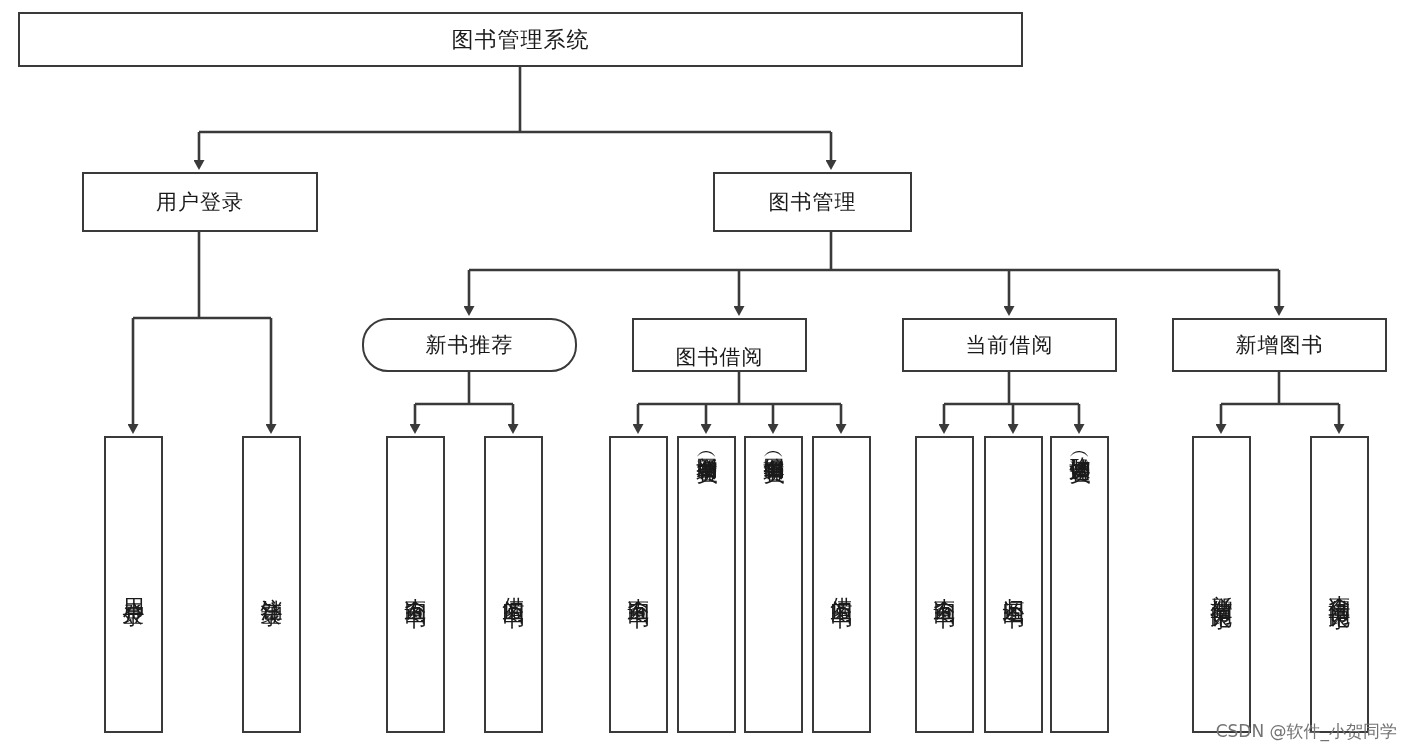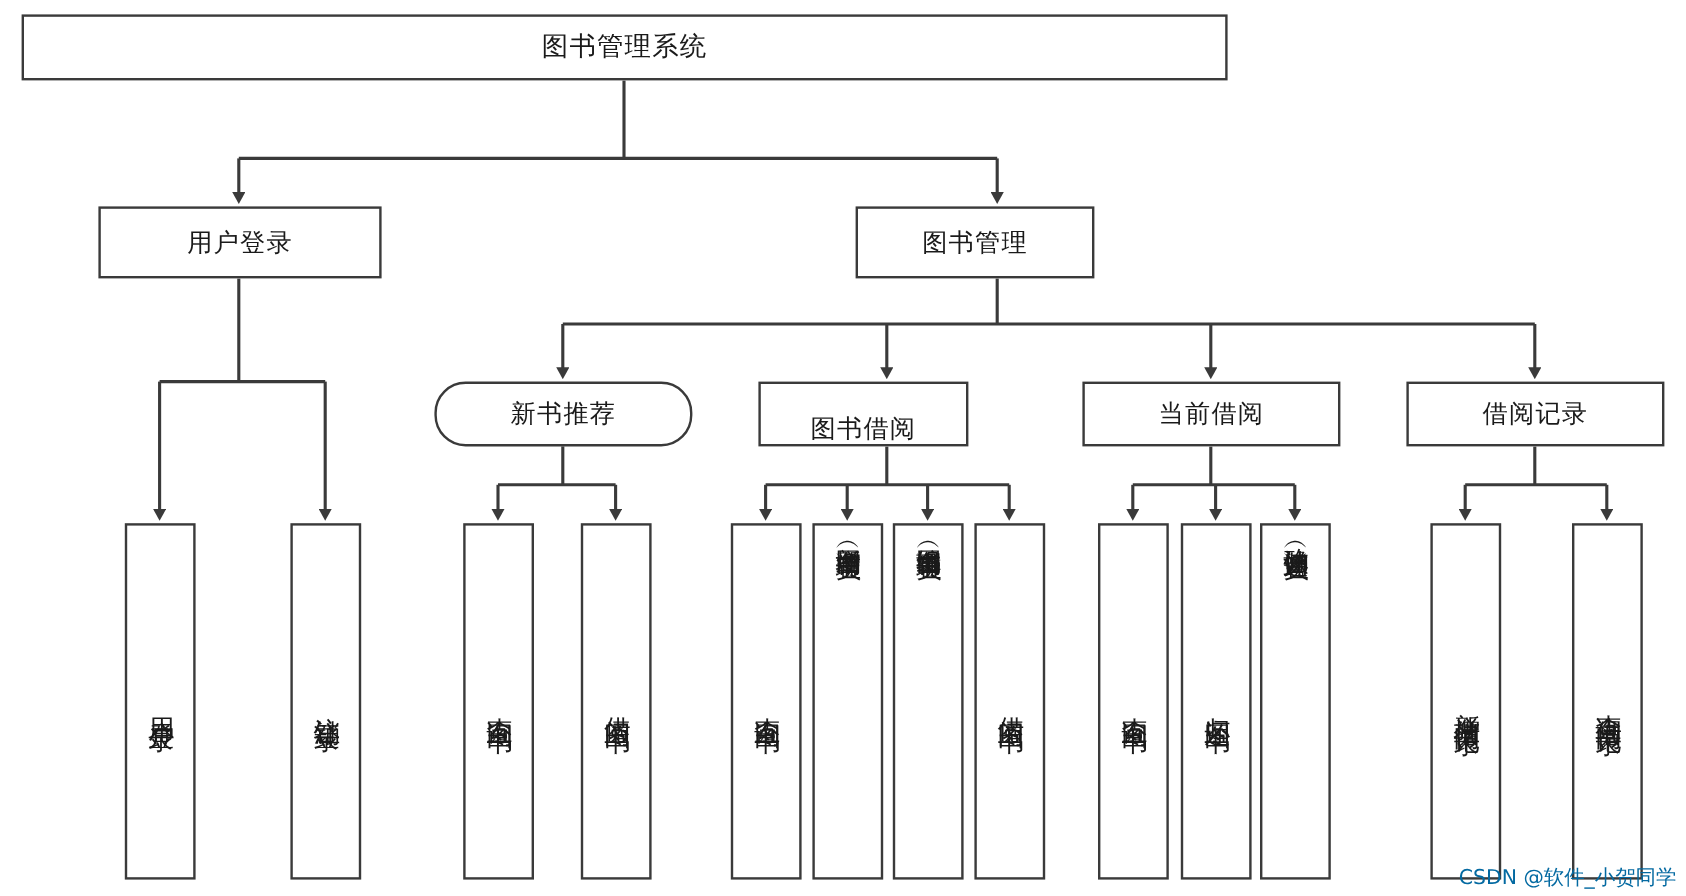--- a/index.html
+++ b/index.html
@@ -59,21 +59,21 @@
     margin: 0 auto;
     white-space: nowrap;
   }
   .node.v.tall-fit .lbl { font-size: 21px; letter-spacing: 1px; }
   .node.v.center .lbl { margin-top: auto; margin-bottom: auto; }
   .watermark {
     position: absolute;
     right: 8px;
     bottom: 4px;
     font-size: 17px;
-    color: #0369a1;
+    color: #737373;
     white-space: nowrap;
     font-family: "DejaVu Sans", "Liberation Sans", sans-serif;
     text-align: right;
   }
 </style>
 </head>
 <body>
 
 <div id="canvas">
 
@@ -141,21 +141,21 @@
   <div class="node h" style="left:362px; top:318px; width:215px; height:54px;border-radius:26px;">
     <span class="lbl">新书推荐</span>
   </div>
   <div class="node h" style="left:632px; top:318px; width:175px; height:54px;align-items:flex-end;">
     <span class="lbl">图书借阅</span>
   </div>
   <div class="node h" style="left:902px; top:318px; width:215px; height:54px;text-align:right;">
     <span class="lbl">当前借阅</span>
   </div>
   <div class="node h" style="left:1172px; top:318px; width:215px; height:54px;">
-    <span class="lbl">借阅记录</span>
+    <span class="lbl">新增图书</span>
   </div>
 
   <div class="node v center" style="left:104px; top:436px; width:59px; height:297px;">
     <span class="lbl">用户登录</span>
   </div>
   <div class="node v center" style="left:242px; top:436px; width:59px; height:297px;">
     <span class="lbl">注销登录</span>
   </div>
 
   <div class="node v center" style="left:386px; top:436px; width:59px; height:297px;">

